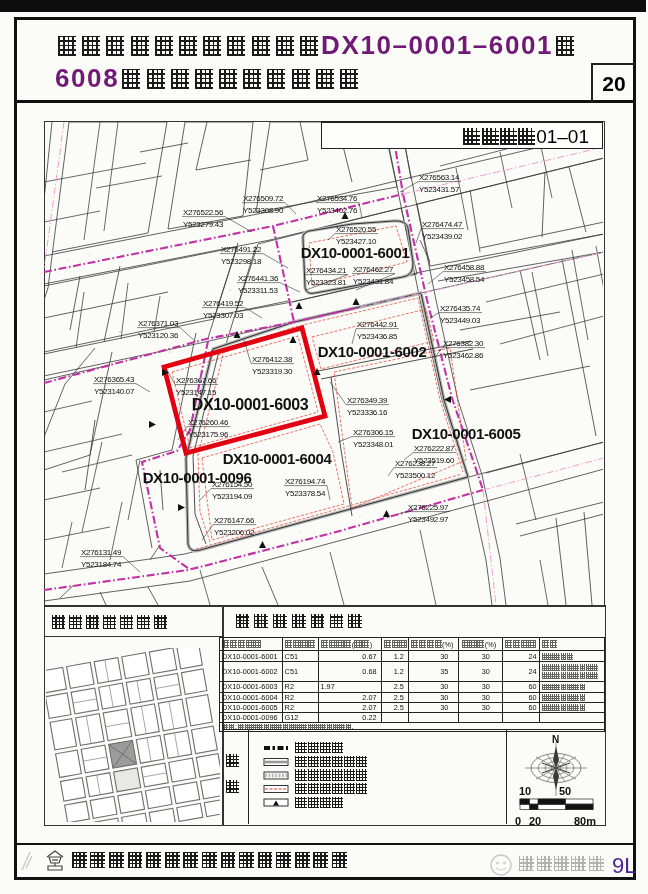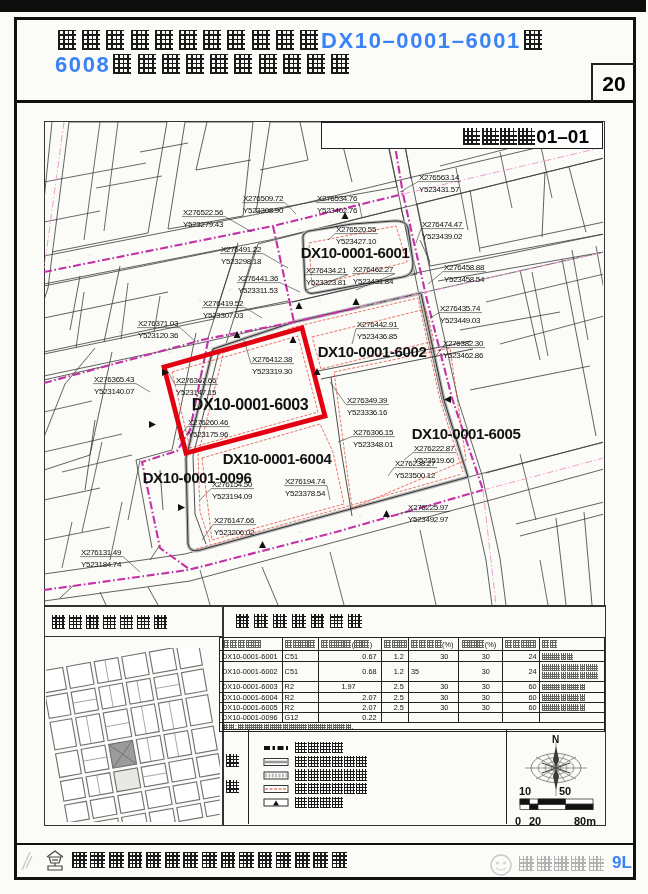--- a/index.html
+++ b/index.html
@@ -25,21 +25,21 @@
 td{border:1px solid #222;font-size:7.3px;padding:0 1px 0 2px;white-space:nowrap;overflow:hidden;color:#111}
 td.cn i{opacity:0.68}
 </style></head><body>
 
 <div class="abs" style="left:0;top:0;width:646px;height:12px;background:#0d0d0d"></div>
 
 <div class="abs" style="left:14px;top:17px;width:616px;height:857px;border:3px solid #111"></div>
 
 <div class="abs" style="left:17px;top:100px;width:616px;height:3px;background:#111"></div>
 
-<div class="abs cn c21" style="left:55px;top:29px;font-size:22px;font-weight:bold;line-height:24px;letter-spacing:1.6px;color:#3b82f6">
+<div class="abs cn c21" style="left:55px;top:29px;font-size:26px;font-weight:bold;line-height:33px;letter-spacing:1.6px;color:#701a75">
 <i></i><i></i><i></i><i></i><i></i><i></i><i></i><i></i><i></i><i></i><i></i>DX10–0001–6001<i></i><br>
 6008<i></i><i></i><i></i><i></i><i></i><i></i><i></i><i></i><i></i><i></i>
 </div>
 
 <div class="abs" style="left:591px;top:63px;width:42px;height:37px;border:2px solid #222;border-right:0;border-bottom:0;font-size:21px;font-weight:bold;text-align:center;line-height:38px">20</div>
 
 <div class="abs" style="left:44px;top:121px;width:559px;height:484px;border:1px solid #333"></div>
 
 <svg class="abs" style="left:44px;top:121px" width="559" height="484" viewBox="44 121 559 484">
 <defs>
@@ -361,21 +361,21 @@
 <g font-family="Liberation Sans" font-size="15" font-weight="bold" fill="#111" letter-spacing="-0.4" text-anchor="middle">
 <text x="355" y="258">DX10-0001-6001</text>
 <text x="372" y="357">DX10-0001-6002</text>
 <text x="250" y="410" font-size="16">DX10-0001-6003</text>
 <text x="277" y="464">DX10-0001-6004</text>
 <text x="466" y="439">DX10-0001-6005</text>
 <text x="197" y="483">DX10-0001-0096</text>
 </g>
 </svg>
 
-<div class="abs cn c19" style="left:321px;top:121px;width:282px;height:28px;background:#fefefd;border:1px solid #222;border-top:2px solid #222;text-align:right;font-size:19px;font-weight:bold;line-height:27px;padding-right:13px;box-sizing:border-box"><i></i><i></i><i></i><i></i>01–01</div>
+<div class="abs cn c19" style="left:321px;top:121px;width:282px;height:28px;background:#fefefd;border:1px solid #222;border-top:2px solid #222;text-align:right;font-size:19px;font-weight:normal;line-height:27px;padding-right:13px;box-sizing:border-box"><i></i><i></i><i></i><i></i>01–01</div>
 
 <div class="abs" style="left:44px;top:605px;width:178px;height:219px;border:1px solid #333"></div>
 <div class="abs" style="left:44px;top:636px;width:178px;height:1px;background:#333"></div>
 <div class="abs cn c15" style="left:50px;top:613px;font-size:15px;font-weight:bold"><span style="--m:1.7px"><i></i><i></i><i></i><i></i><i></i><i></i><i></i></span></div>
 <svg class="abs" style="left:46px;top:648px" width="174" height="174" viewBox="-6 -6 174 174">
     <g transform="rotate(-10 82 84)">
       <rect x="2.0" y="2.0" width="22.0" height="22.0" fill="#fff" stroke="#6f6f6f" stroke-width="1.1"></rect>
       <rect x="28.0" y="2.0" width="24.0" height="22.0" fill="#fff" stroke="#6f6f6f" stroke-width="1.1"></rect>
       <rect x="56.0" y="2.0" width="24.0" height="22.0" fill="#fff" stroke="#6f6f6f" stroke-width="1.1"></rect>
       <path d="M66.8,2.0 L66.8,24.0" stroke="#888" stroke-width="0.7"></path>
@@ -467,29 +467,29 @@
         <td style="text-align:right;padding-right:10px">30</td>
         <td style="text-align:right;padding-right:12px">30</td>
         <td style="text-align:right;padding-right:2px">24</td>
         <td class="cn c7"><i></i><i></i><i></i><i></i><i></i></td>
       </tr>
 <tr style="height:20px">
         <td>DX10-0001-6002</td>
         <td>C51</td>
         <td style="text-align:right;padding-right:4px">0.68</td>
         <td style="text-align:right;padding-right:4px">1.2</td>
-        <td style="padding-right:10px">35</td>
+        <td style="text-align:right;padding-right:10px">35</td>
         <td style="text-align:right;padding-right:12px">30</td>
         <td style="text-align:right;padding-right:2px">24</td>
         <td class="cn c7" style="line-height:8px"><i></i><i></i><i></i><i></i><i></i><i></i><i></i><i></i><i></i><br><i></i><i></i><i></i><i></i><i></i><i></i><i></i><i></i><i></i></td>
       </tr>
 <tr style="height:10.5px">
         <td>DX10-0001-6003</td>
         <td>R2</td>
-        <td style="text-align:center;padding-right:4px">1.97</td>
+        <td style="text-align:left;padding-right:4px">1.97</td>
         <td style="text-align:right;padding-right:4px">2.5</td>
         <td style="text-align:right;padding-right:10px">30</td>
         <td style="text-align:right;padding-right:12px">30</td>
         <td style="text-align:right;padding-right:2px">60</td>
         <td class="cn c7"><i></i><i></i><i></i><i></i><i></i><i></i><i></i></td>
       </tr>
 <tr style="height:10px">
         <td>DX10-0001-6004</td>
         <td>R2</td>
         <td style="text-align:right;padding-right:4px">2.07</td>
@@ -588,14 +588,14 @@
   </svg>
 <div class="abs cn c16b" style="left:70px;top:852px;font-size:16px;font-weight:bold"><i></i><i></i><i></i><i></i><i></i><i></i><i></i><i></i><i></i><i></i><i></i><i></i><i></i><i></i><i></i></div>
 <div class="abs" style="left:486px;top:852px;width:150px;height:26px">
 <svg class="abs" style="left:0;top:0" width="30" height="26" viewBox="0 0 30 26">
       <circle cx="15" cy="13" r="10" fill="none" stroke="#c8c8c8" stroke-width="1.4"></circle>
       <circle cx="11.5" cy="11" r="1.6" fill="#d5d5d5"></circle>
       <circle cx="18.5" cy="11" r="1.6" fill="#d5d5d5"></circle>
       <path d="M10,16 q5,4 10,0" stroke="#d5d5d5" fill="none" stroke-width="1.2"></path>
     </svg>
 <span class="cn cw abs" style="left:32px;top:3px"><i></i><i></i><i></i><i></i><i></i></span>
-<span class="abs" style="left:126px;top:1px;font-size:17px;font-weight:bold;color:#3b82f6">9L</span>
+<span class="abs" style="left:126px;top:1px;font-size:22px;font-weight:normal;color:#4c1d95">9L</span>
 </div>
 
 </body></html>

